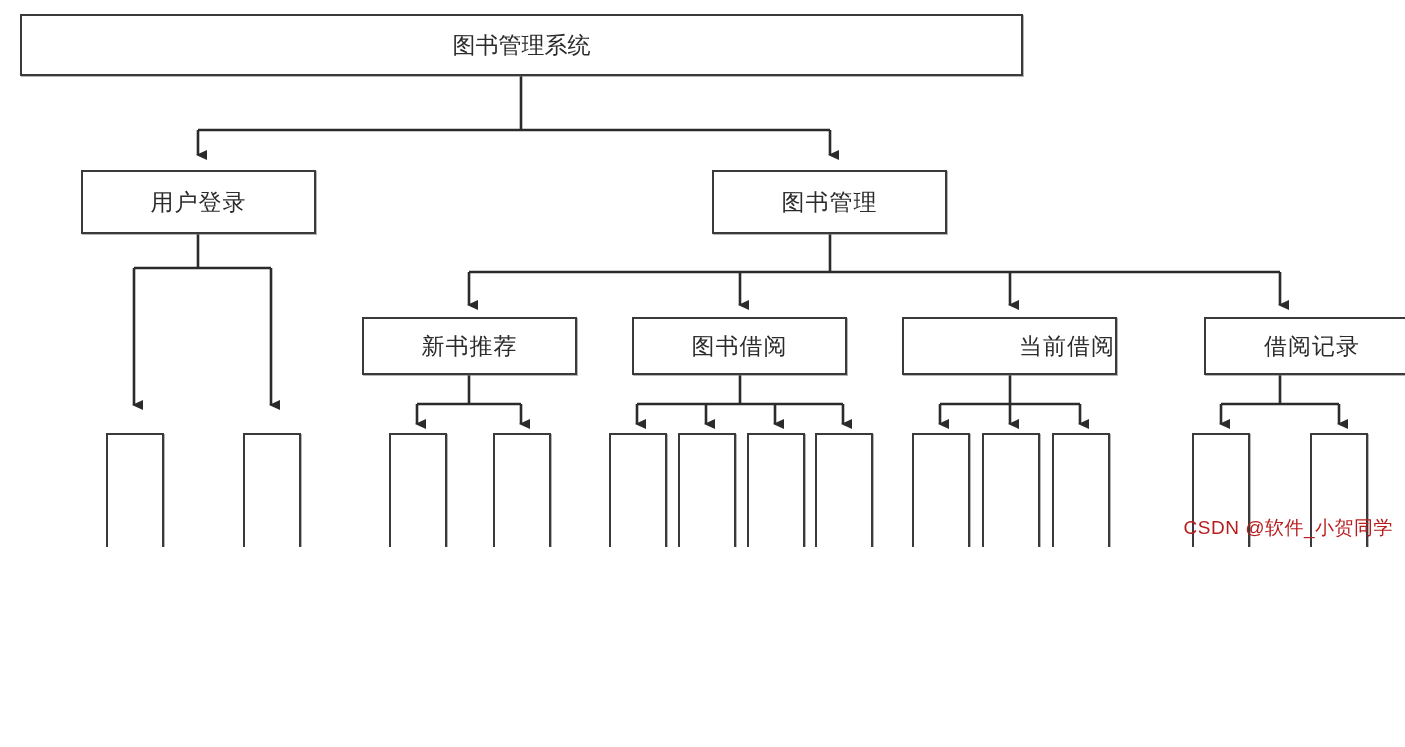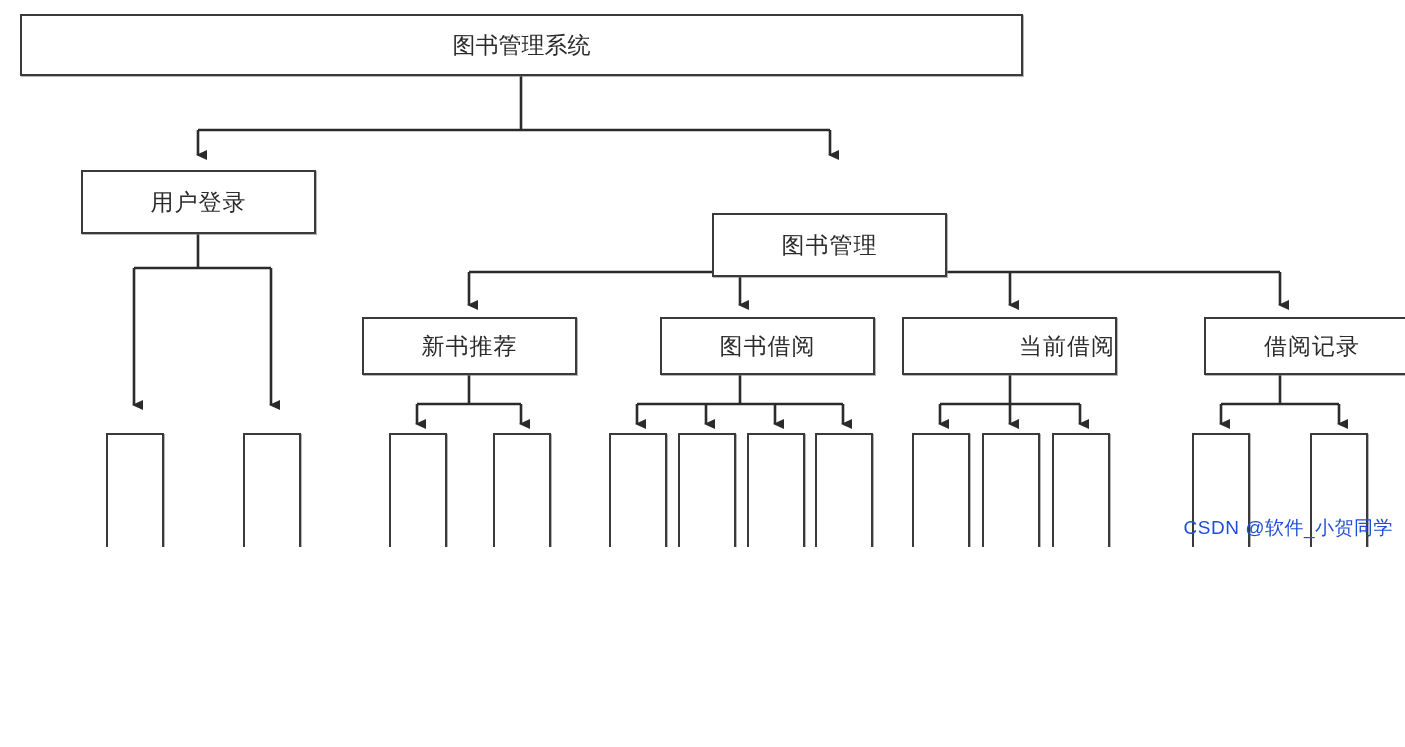--- a/index.html
+++ b/index.html
@@ -56,21 +56,21 @@
     writing-mode: vertical-rl;
     text-orientation: upright;
     line-height: 1.05;
     white-space: nowrap;
   }
   .watermark {
     position: absolute;
     right: 12px;
     bottom: 6px;
     font-size: 19px;
-    color: #1d4ed8;
+    color: #b91c1c;
     letter-spacing: 0.5px;
     white-space: nowrap;
   }
 </style>
 </head>
 <body>
 
 <div id="canvas">
 
   <svg class="wires" viewBox="0 0 1405 747">
@@ -124,28 +124,28 @@
     </g>
   </svg>
 
   <div class="node root" style="left:20px; top:14px; width:1003px; height:62px;">
     <span>图书管理系统</span>
   </div>
 
   <div class="node horiz" style="left:81px; top:170px; width:235px; height:64px;">
     <span>用户登录</span>
   </div>
-  <div class="node horiz" style="left:712px; top:170px; width:235px; height:64px;margin-top:43px;">
+  <div class="node horiz" style="left:712px; top:170px; width:235px; height:64px;">
     <span>图书管理</span>
   </div>
 
   <div class="node horiz" style="left:362px; top:317px; width:215px; height:58px;">
     <span>新书推荐</span>
   </div>
-  <div class="node horiz" style="left:632px; top:317px; width:215px; height:58px;margin-left:28px;">
+  <div class="node horiz" style="left:632px; top:317px; width:215px; height:58px;">
     <span>图书借阅</span>
   </div>
   <div class="node horiz" style="left:902px; top:317px; width:215px; height:58px;justify-content:flex-end;">
     <span>当前借阅</span>
   </div>
   <div class="node horiz" style="left:1172px; top:317px; width:216px; height:58px;margin-left:32px;">
     <span>借阅记录</span>
   </div>
 
   <div class="node leaf" style="left:106px; top:433px; width:58px; height:302px;">

